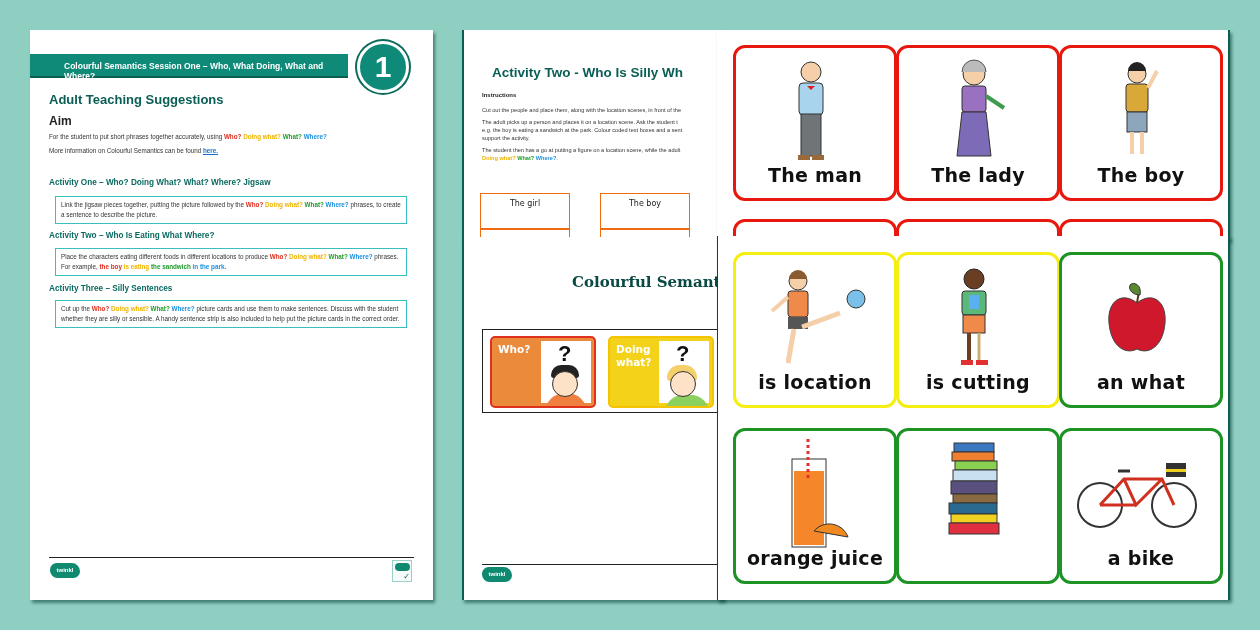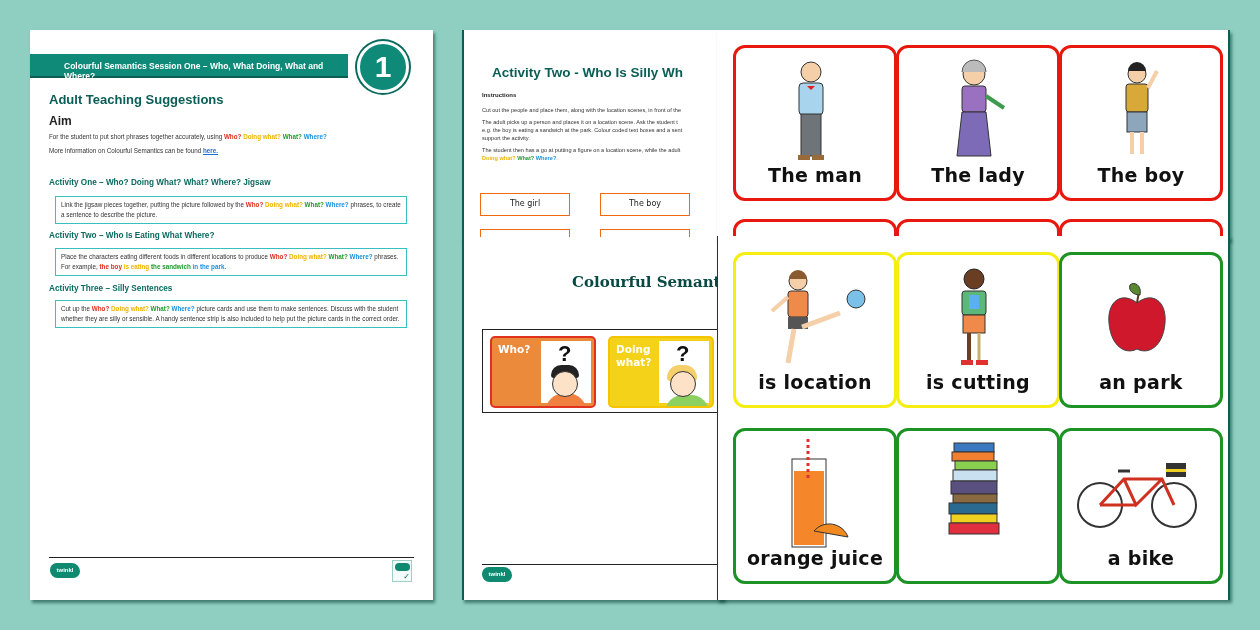--- a/index.html
+++ b/index.html
@@ -32,21 +32,21 @@
             color: #fff; font-size: 6px; font-weight: bold; text-align: center; line-height: 15px; }
   .badge-sq { position: absolute; width: 20px; height: 22px; border: 1px solid #9ccfc6; background: #f4fbfa; }
   .badge-sq .mini { position: absolute; left: 2px; top: 2px; width: 15px; height: 8px; background: #0f8a70; border-radius: 4px; }
   .badge-sq .tick { position: absolute; right: 1px; bottom: 0; font-size: 8px; color: #0a5e52; line-height: 8px; }
 
   
   #page2 { left: 462px; top: 30px; width: 262px; height: 210px; overflow: hidden; border-left: 2px solid #0a5e52; }
   .p2-title { position: absolute; left: 28px; top: 35px; font-size: 13.5px; font-weight: bold; color: #0a5e55; white-space: nowrap; }
   .p2-instr { position: absolute; left: 18px; top: 62px; font-size: 6px; font-weight: bold; color: #222; }
   .p2-text { position: absolute; left: 18px; width: 300px; font-size: 5.6px; color: #333; line-height: 8px; white-space: nowrap; }
-  .name-box { position: absolute; width: 90px; height: 23px; border: 1.5px solid #f06a10; font-size: 8px;
+  .name-box { position: absolute; width: 90px; height: 36px; border: 1.5px solid #f06a10; font-size: 8px;
               text-align: center; line-height: 20px; color: #222; font-family: "DejaVu Sans", sans-serif; }
 
   
   #page3 { left: 462px; top: 237px; width: 262px; height: 363px; overflow: hidden; border-left: 2px solid #0a5e52; }
   .p3-title { position: absolute; left: 108px; top: 36px; font-size: 15px; font-weight: bold; color: #0a4a45;
               font-family: "DejaVu Serif", serif; white-space: nowrap; }
   .strip { position: absolute; left: 18px; top: 92px; width: 300px; height: 84px; border: 1px solid #222; }
   .sem-card { position: absolute; top: 6px; height: 72px; border-radius: 5px; overflow: hidden; }
   .sem-card .lab { position: absolute; left: 0; top: 0; width: 52px; height: 100%; color: #fff; font-weight: bold;
                    font-size: 10.5px; padding: 5px 6px; line-height: 13px; font-family: "DejaVu Sans", sans-serif; }
@@ -219,21 +219,21 @@
         <rect x="77" y="97" width="12" height="5" fill="#e03030"></rect>
     </svg>
     <div class="word">is cutting</div>
   </div>
   <div class="card green" style="left:341px; top:16px;">
     <svg class="art" viewBox="0 0 150 112">
       <path d="M75 40 C60 28 45 38 47 60 C49 84 64 92 75 86 C86 92 101 84 103 60 C105 38 90 28 75 40 Z" fill="#d0182c" stroke="#444"></path>
       <path d="M75 40 L77 28" stroke="#5a3a1a" stroke-width="2"></path>
       <path d="M68 22 C72 18 80 22 78 32 C72 32 66 28 68 22 Z" fill="#5a8a30" stroke="#333"></path>
     </svg>
-    <div class="word">an park</div>
+    <div class="word">an what</div>
   </div>
 
   <div class="card green" style="left:15px; top:192px;">
     <svg class="art" viewBox="0 0 150 112">
       <rect x="56" y="20" width="34" height="88" fill="#fff" stroke="#333"></rect>
       <rect x="58" y="32" width="30" height="74" fill="#f5862a"></rect>
       <line x1="72" y1="0" x2="72" y2="40" stroke="#e03030" stroke-width="3" stroke-dasharray="3 3"></line>
       <path d="M78 92 A20 20 0 0 1 112 98 Z" fill="#f08a20" stroke="#333"></path>
     </svg>
     <div class="word">orange juice</div>

